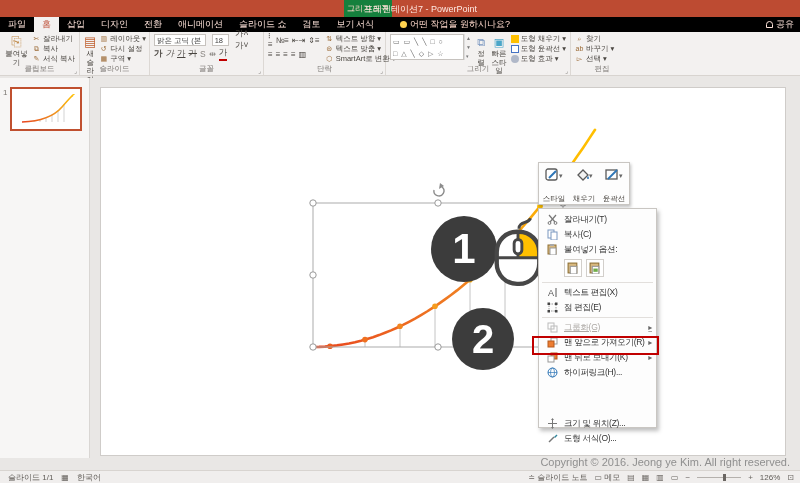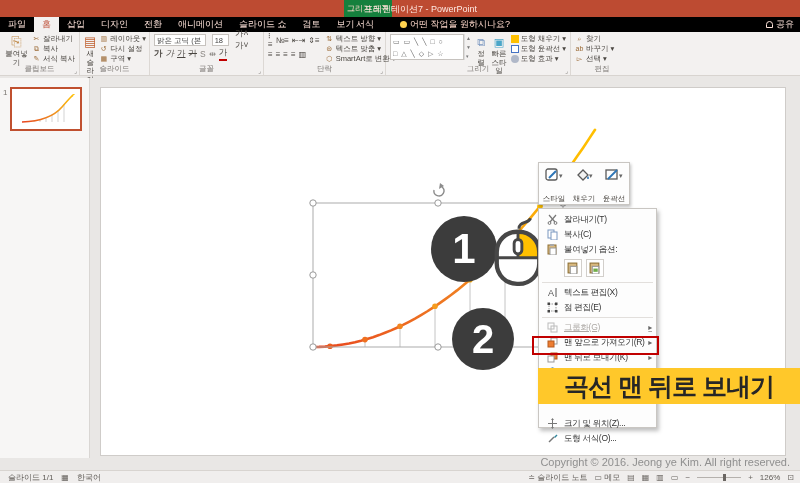--- a/index.html
+++ b/index.html
@@ -493,23 +493,20 @@
             <line x1="2" y1="9" x2="7" y2="4" stroke="#777" stroke-width="1.4"></line>
             <path d="M7 4 l2.5 -2.5 1 1 L8 5 Z" fill="#31859B"></path>
           </svg>
         </span>
       <span>도형 서식(O)...</span>
     </div>
   </div>
 
   <div id="redbox"></div>
 
-  <div id="banner">
-    <span>곡선 맨 뒤로 보내기</span>
-  </div>
 
   <div id="copyright">Copyright © 2016. Jeong ye Kim. All right reserved.</div>
 
   <div id="statusbar">
     <span class="sl">슬라이드 1/1</span>
     <span class="sl">▦</span>
     <span class="sl">한국어</span>
     <div id="sb-right">
       <span><span class="viewic">≐</span> <span>슬라이드 노트</span></span>
       <span><span class="viewic">▭</span> <span>메모</span></span>

